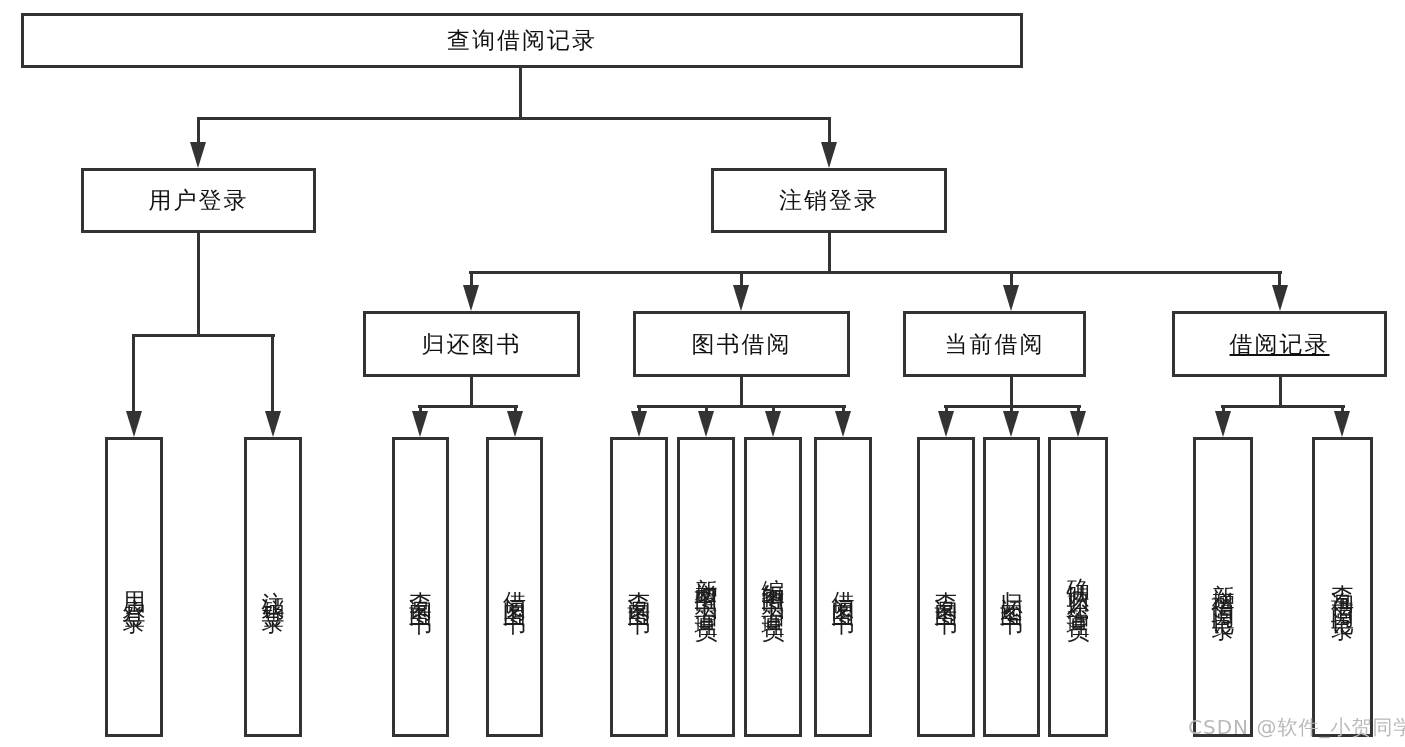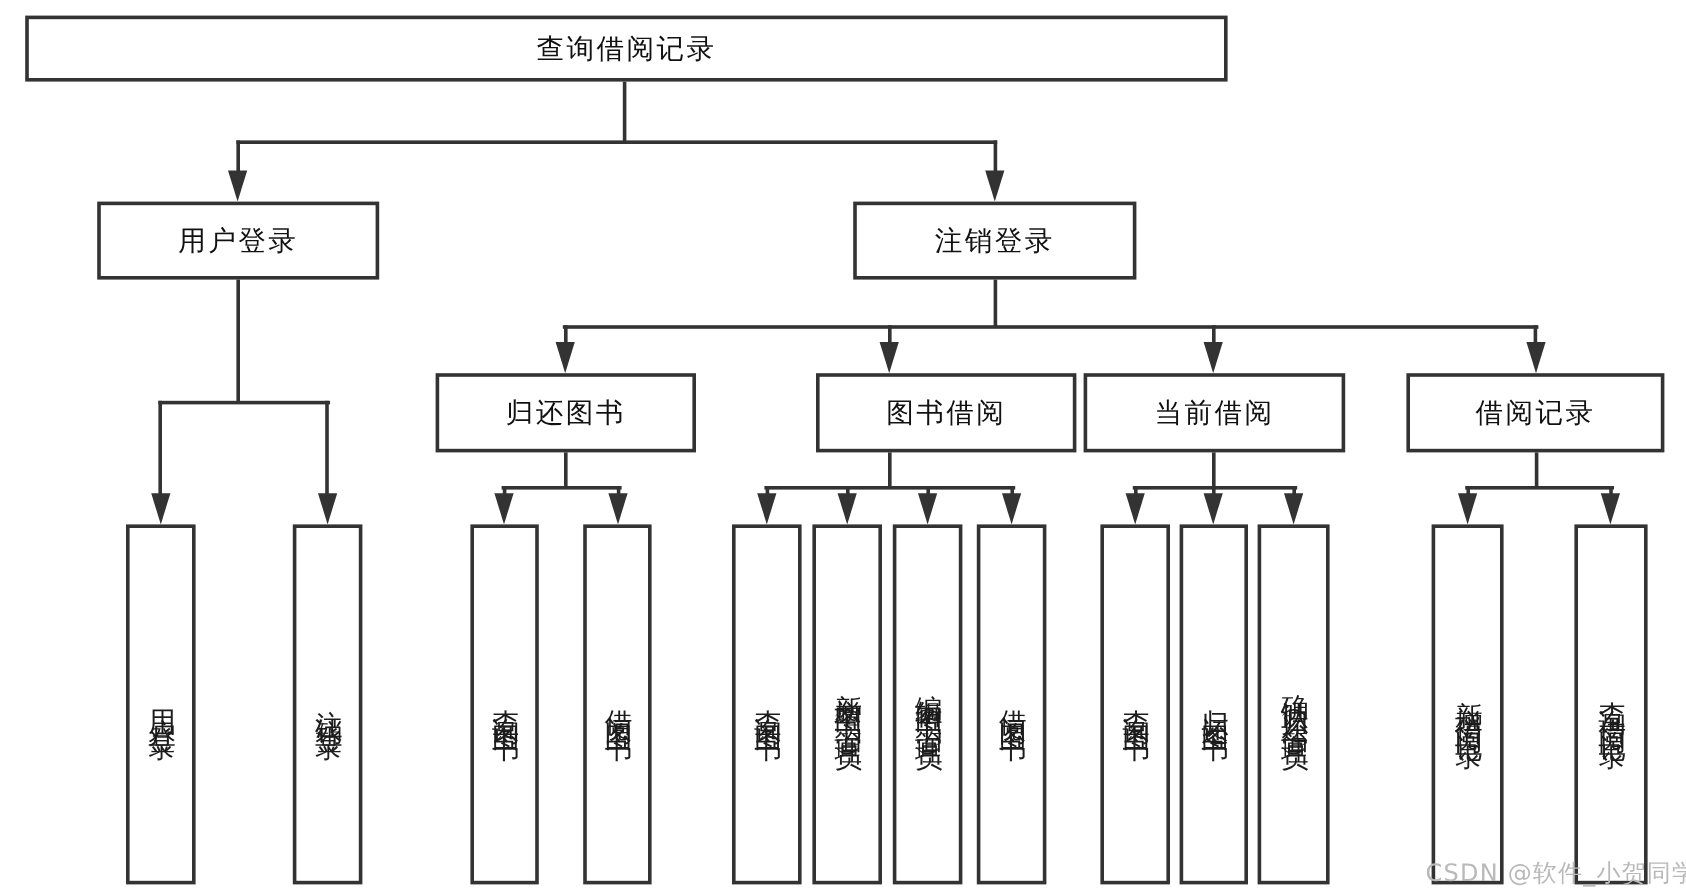--- a/index.html
+++ b/index.html
@@ -108,23 +108,23 @@
   <div class="vline" style="left:470px; top:271px; height:17px;"></div>
   <div class="arrow" style="left:463px; top:285px;"></div>
   <div class="vline" style="left:740px; top:271px; height:17px;"></div>
   <div class="arrow" style="left:733px; top:285px;"></div>
   <div class="vline" style="left:1010px; top:271px; height:17px;"></div>
   <div class="arrow" style="left:1003px; top:285px;"></div>
   <div class="vline" style="left:1278px; top:271px; height:17px;"></div>
   <div class="arrow" style="left:1272px; top:285px;"></div>
 
   <div class="box" style="left:363px; top:311px; width:217px; height:66px;">归还图书</div>
-  <div class="box" style="left:633px; top:311px; width:217px; height:66px;margin-left:47px;">图书借阅</div>
-  <div class="box" style="left:903px; top:311px; width:218px; height:66px;">当前借阅</div>
-  <div class="box" style="left:1172px; top:311px; width:215px; height:66px;">借阅记录</div>
+  <div class="box" style="left:633px; top:311px; width:217px; height:66px;">图书借阅</div>
+  <div class="box" style="left:903px; top:311px; width:183px; height:66px;">当前借阅</div>
+  <div class="box" style="left:1172px; top:311px; width:215px; height:66px;text-decoration:underline;">借阅记录</div>
 
   <div class="vline" style="left:470px; top:377px; height:30px;"></div>
   <div class="hline" style="left:418px; top:405px; width:100px;"></div>
   <div class="stub" style="left:419px;"></div>
   <div class="arrow" style="left:412px; top:411px;"></div>
   <div class="stub" style="left:514px;"></div>
   <div class="arrow" style="left:507px; top:411px;"></div>
 
   <div class="vline" style="left:740px; top:377px; height:30px;"></div>
   <div class="hline" style="left:637px; top:405px; width:209px;"></div>

